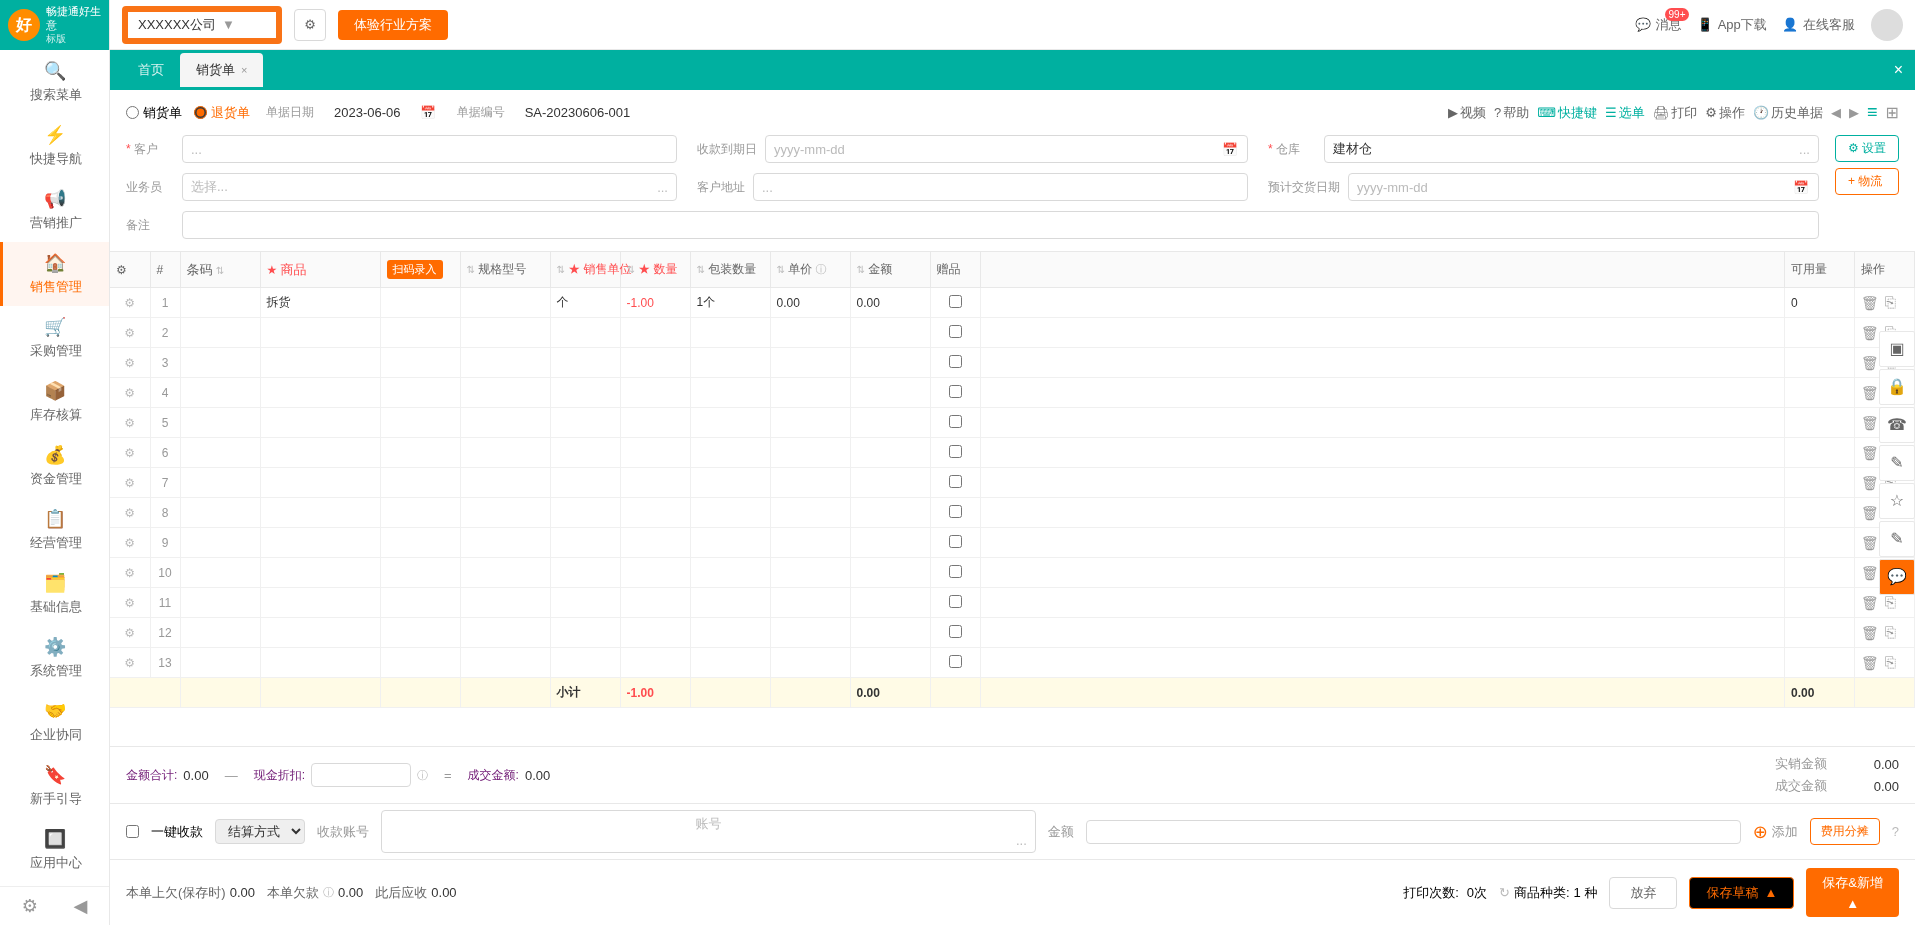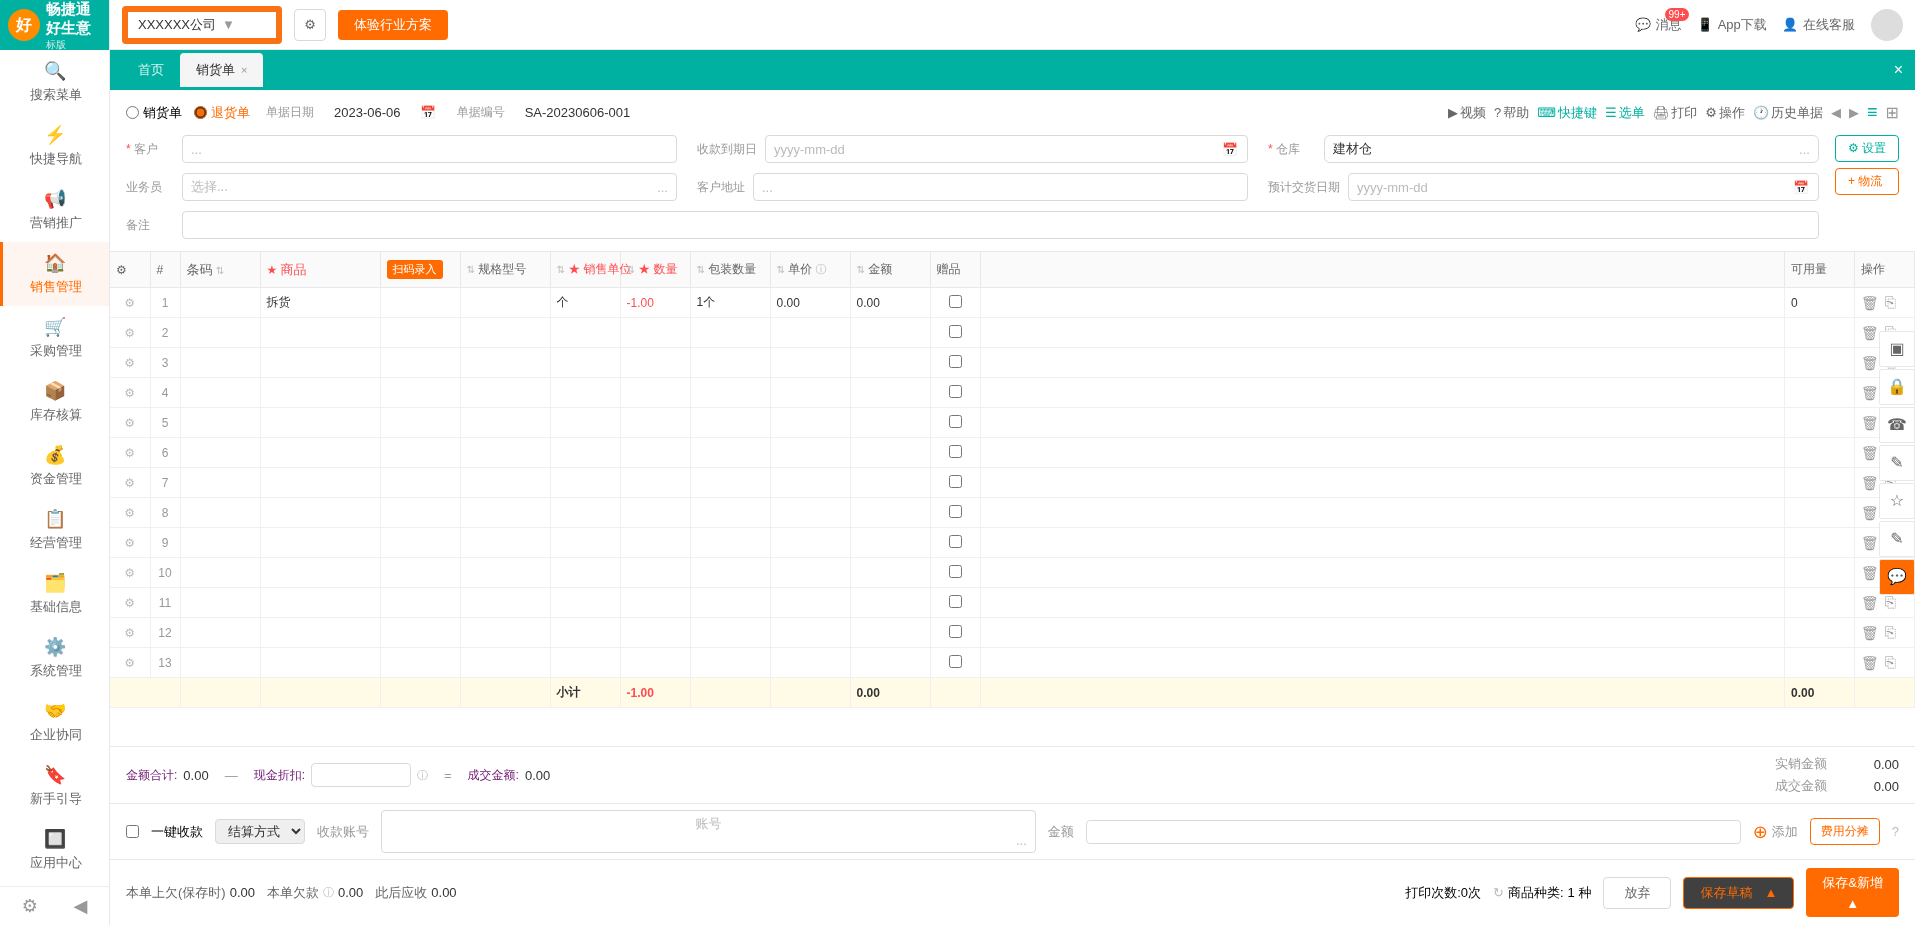--- a/index.html
+++ b/index.html
@@ -24,21 +24,21 @@
       height: 50px;
     }
     .logo-icon {
       width: 32px; height: 32px;
       background: #ff8c00;
       border-radius: 50%;
       display: flex; align-items: center; justify-content: center;
       font-size: 16px; color: #fff; font-weight: bold;
       flex-shrink: 0;
     }
-    .logo-text { font-size: 15px; line-height: 1.3; color: #fff; font-weight: bold; }
+    .logo-text { font-size: 11px; line-height: 1.3; color: #fff; }
     .logo-sub { font-size: 10px; opacity: 0.8; }
 
     .sidebar-nav { flex: 1; overflow-y: auto; }
     .nav-item {
       display: flex; flex-direction: column; align-items: center;
       padding: 10px 4px; cursor: pointer; color: #666;
       border-left: 3px solid transparent;
       font-size: 12px; gap: 4px;
     }
     .nav-item.active { background: #fff5f0; color: #ff6b00; border-left: 3px solid #ff6b00; }
@@ -208,30 +208,30 @@
       padding: 8px 16px; display: flex; align-items: center; gap: 12px;
     }
     .info-item { display: flex; align-items: center; gap: 4px; font-size: 12px; color: #666; }
     .info-value { color: #333; }
     .action-bar-right { margin-left: auto; display: flex; align-items: center; gap: 12px; }
     .btn-abandon {
       border: 1px solid #d9d9d9; background: #fff; color: #666;
       border-radius: 4px; padding: 6px 20px; cursor: pointer; font-size: 13px;
     }
     .btn-save-draft {
-      border: 1px solid #ff6b00; background: #404040; color: #ff6b00;
+      border: 1px solid #ff6b00; background: #000000; color: #ff6b00;
       border-radius: 4px; padding: 6px 16px; cursor: pointer; font-size: 13px;
-      display: flex; align-items: center; gap: 12px;
+      display: flex; align-items: center; gap: 6px;
     }
     .btn-save-new {
       background: #ff6b00; color: #fff; border: none;
       border-radius: 4px; padding: 6px 16px; cursor: pointer; font-size: 13px;
       display: flex; align-items: center; gap: 4px; flex-direction: column;
     }
-    .print-info { display: flex; align-items: center; gap: 0; }
+    .print-info { display: flex; align-items: center; gap: 8px; }
     .goods-type { display: flex; align-items: center; gap: 4px; }
 
     
     .float-right {
       position: fixed; right: 0; top: 50%;
       transform: translateY(-50%);
       display: flex; flex-direction: column; gap: 2px; z-index: 100;
     }
     .float-btn {
       width: 36px; height: 36px; background: #fff;
@@ -431,21 +431,21 @@
             </div>
             <div class="form-field">
               <label>收款到期日</label>
               <div class="field-input placeholder" style="flex:1;">
                 <span style="color:#bbb;">yyyy-mm-dd</span>
                 <span style="margin-left:auto;color:#bbb;">📅</span>
               </div>
             </div>
             <div class="form-field">
               <label class="required">仓库</label>
-              <div class="field-input" style="flex:1;border-radius:6px;">
+              <div class="field-input" style="flex:1;">
                 <span>建材仓</span>
                 <span style="margin-left:auto;color:#bbb;">...</span>
               </div>
             </div>
 
             <div class="form-field">
               <label>业务员</label>
               <div class="field-input placeholder" style="flex:1;">
                 <span style="color:#bbb;">选择...</span>
                 <span style="margin-left:auto;color:#bbb;">...</span>

